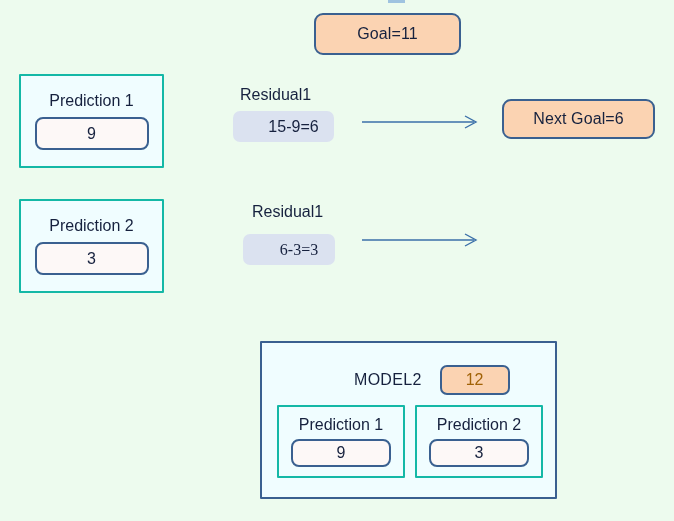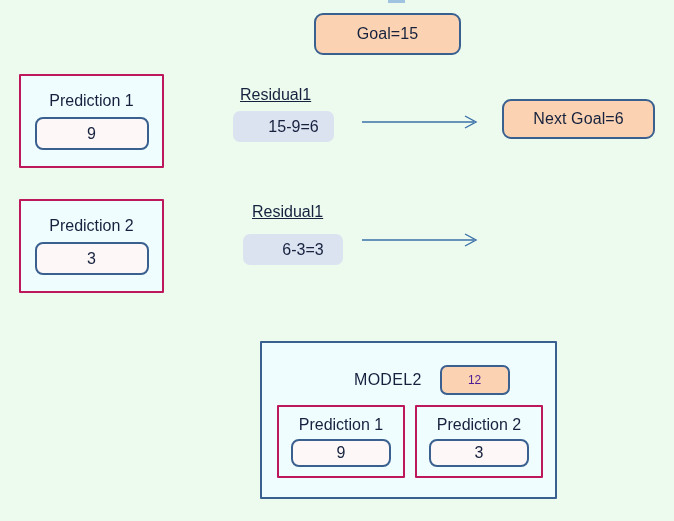--- a/index.html
+++ b/index.html
@@ -38,21 +38,21 @@
     align-items: center;
     justify-content: center;
     font-size: 16px;
     color: #16213e;
     letter-spacing: 0.1px;
   }
 
   
   .pred-box {
     background: #f0fdff;
-    border: 2px solid #be185d;
+    border: 2px solid #14b8a6;
     border-radius: 1px;
     display: flex;
     flex-direction: column;
     align-items: center;
     justify-content: center;
   }
   .pred-title {
     font-size: 16px;
     color: #16213e;
     margin-bottom: 7px;
@@ -69,21 +69,20 @@
     align-items: center;
     justify-content: center;
   }
 
   
   .res-label {
     position: absolute;
     font-size: 16px;
     color: #16213e;
     white-space: nowrap;
-    text-decoration: underline;
   }
   .res-pill {
     background: #dbe2f0;
     border: none;
     border-radius: 7px;
     display: flex;
     align-items: center;
     justify-content: center;
     font-size: 16px;
     color: #16213e;
@@ -117,39 +116,39 @@
   }
   .model-total {
     background: #fbd3b2;
     border: 2px solid #3a6090;
     border-radius: 7px;
     width: 66px;
     height: 26px;
     display: flex;
     align-items: center;
     justify-content: center;
-    font-size: 12px;
-    color: #4c1d95;
+    font-size: 16px;
+    color: #a16207;
   }
 
   
   .top-fragment {
     position: absolute;
     background: #9fc3e0;
   }
 </style>
 </head>
 <body>
 
 <div id="canvas">
 
   <div class="top-fragment" style="left:388px; top:0px; width:17px; height:3px;"></div>
 
   <div class="node goal-pill" style="left:314px; top:13px; width:147px; height:42px;">
-    <span>Goal=15</span>
+    <span>Goal=11</span>
   </div>
 
   <div class="node pred-box" style="left:19px; top:74px; width:145px; height:94px;">
     <div class="pred-title">Prediction 1</div>
     <div class="pred-value" style="width:110px; height:29px;">9</div>
   </div>
 
   <div class="res-label" style="left:240px; top:86px;">Residual1</div>
 
   <div class="node res-pill" style="left:233px; top:111px; width:101px; height:31px;">
@@ -165,21 +164,21 @@
     <span>Next Goal=6</span>
   </div>
 
   <div class="node pred-box" style="left:19px; top:199px; width:145px; height:94px;">
     <div class="pred-title">Prediction 2</div>
     <div class="pred-value" style="width:110px; height:29px;">3</div>
   </div>
 
   <div class="res-label" style="left:252px; top:203px;">Residual1</div>
 
-  <div class="node res-pill" style="left:243px; top:234px; width:100px; height:31px;">
+  <div class="node res-pill" style="left:243px; top:234px; width:92px; height:31px;font-family:Liberation Serif, serif;">
     <span>6-3=3</span>
   </div>
 
   <svg class="arrow-svg" style="left:362px; top:230px;" width="120" height="20" viewBox="0 0 120 20">
     <line x1="0" y1="10" x2="112" y2="10" stroke="#3a6fa8" stroke-width="1.4"></line>
     <polyline points="103,4 114,10 103,16" fill="none" stroke="#3a6fa8" stroke-width="1.4"></polyline>
   </svg>
 
 
   <div class="node model-box" style="left:240px; top:341px; width:297px; height:158px;">

